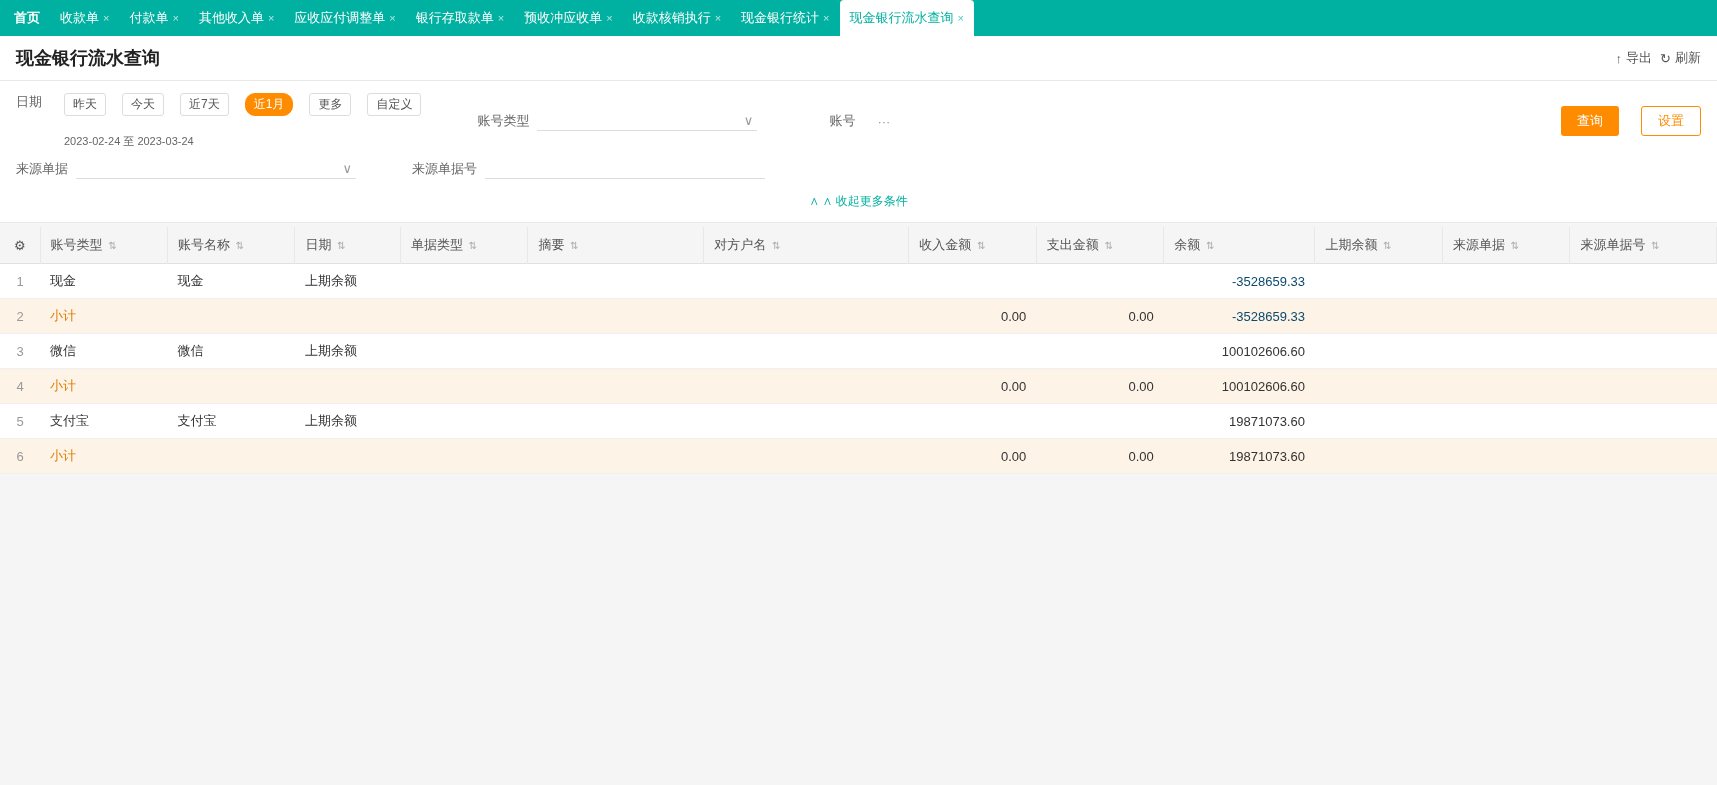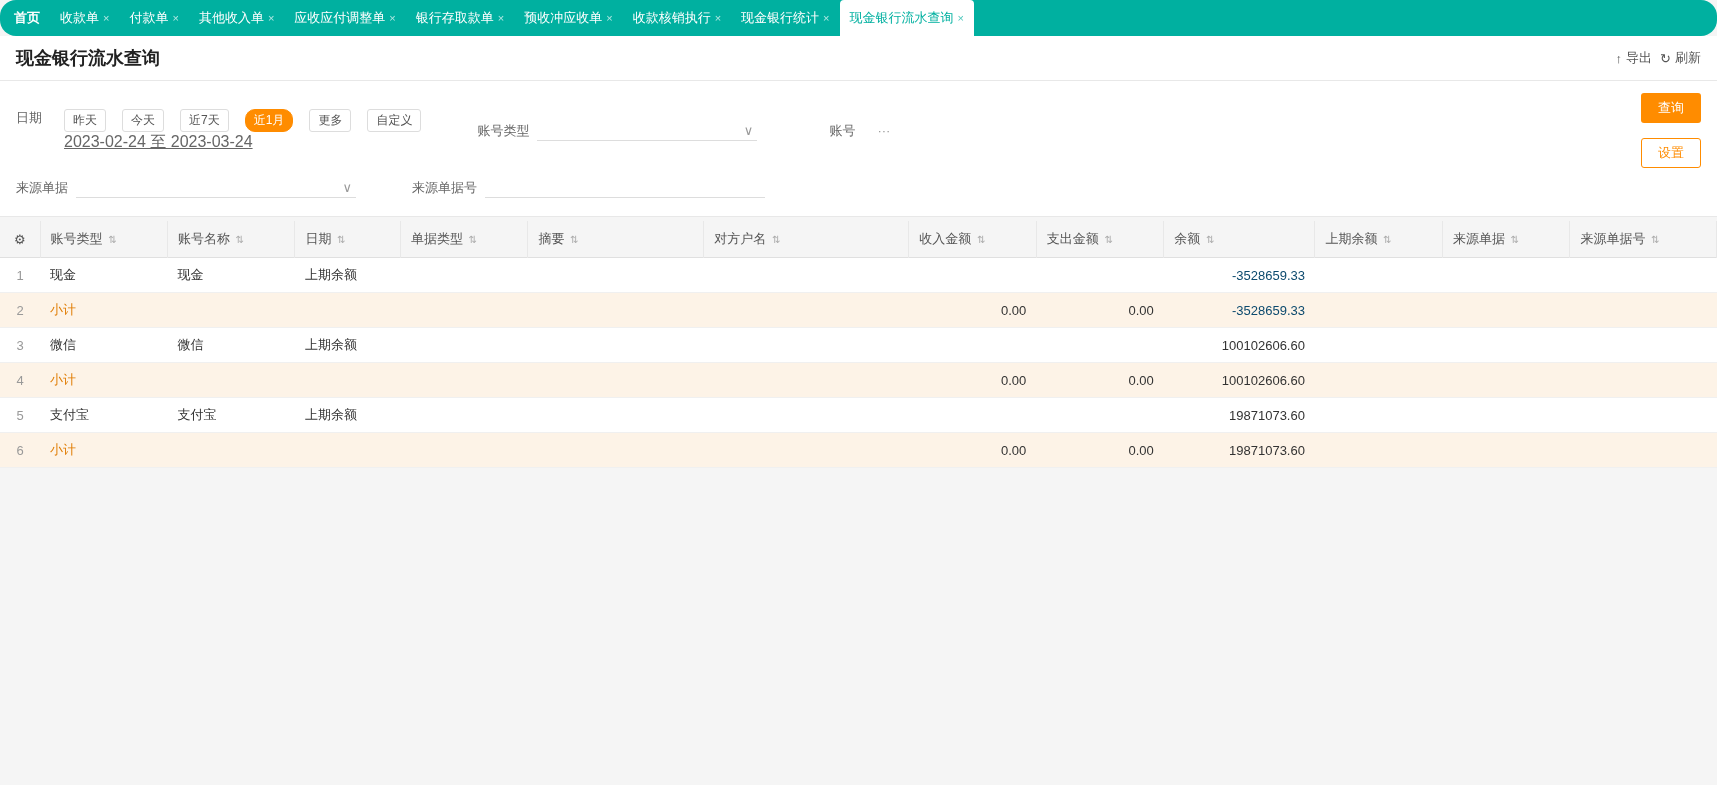--- a/index.html
+++ b/index.html
@@ -6,21 +6,20 @@
     body { font-family: 'Microsoft YaHei', Arial, sans-serif; font-size: 13px; background: #f5f5f5; color: #333; }
 
     
     .top-nav {
       background: #00b0a0;
       display: flex;
       align-items: center;
       height: 36px;
       padding: 0 4px;
       overflow: hidden;
-      border-radius: 16px;
     }
     .nav-tab {
       display: inline-flex;
       align-items: center;
       padding: 0 10px;
       height: 36px;
       color: #fff;
       font-size: 13px;
       cursor: pointer;
       white-space: nowrap;
@@ -94,23 +93,22 @@
       color: #555;
     }
     .date-btn.active {
       background: #ff8c00;
       color: #fff;
       border-color: #ff8c00;
       border-radius: 10px;
     }
     .date-range {
       color: #666;
-      font-size: 16px;
-      margin-top: 0;
-      text-decoration: underline;
+      font-size: 11px;
+      margin-top: 18px;
     }
     .filter-select {
       display: flex;
       align-items: center;
       border-bottom: 1px solid #ddd;
       padding: 2px 4px;
       min-width: 180px;
       cursor: pointer;
       color: #999;
     }
@@ -309,40 +307,44 @@
         <span></span>
         <span class="arrow">∨</span>
       </div>
     </div>
 
     <div style="display:flex; align-items:center; gap:8px; margin-left:56px;">
       <span class="filter-label">账号</span>
       <span class="more-btn">···</span>
     </div>
 
-    <div style="margin-left:auto; display:flex; flex-direction:column; gap:15px;">
+    <div style="margin-left:auto; display:flex; flex-direction:row; gap:22px;">
       <button class="search-btn">查询</button>
       <button class="settings-btn">设置</button>
     </div>
   </div>
 
   <div class="filter-row">
     <div style="display:flex; align-items:center; gap:8px;">
       <span class="filter-label">来源单据</span>
       <div class="filter-select" style="min-width:280px;">
         <span></span>
         <span class="arrow">∨</span>
       </div>
     </div>
     <div style="display:flex; align-items:center; gap:8px; margin-left:40px;">
       <span class="filter-label">来源单据号</span>
       <input class="filter-input" type="text" style="min-width: 280px;">
     </div>
   </div>
 
+  <div class="collapse-row">
+    <span>∧</span>
+    <span>∧ 收起更多条件</span>
+  </div>
 </div>
 
 <div class="table-container">
   <table>
     <thead>
       <tr>
         <th>
           <span>⚙</span>
         </th>
         <th>

